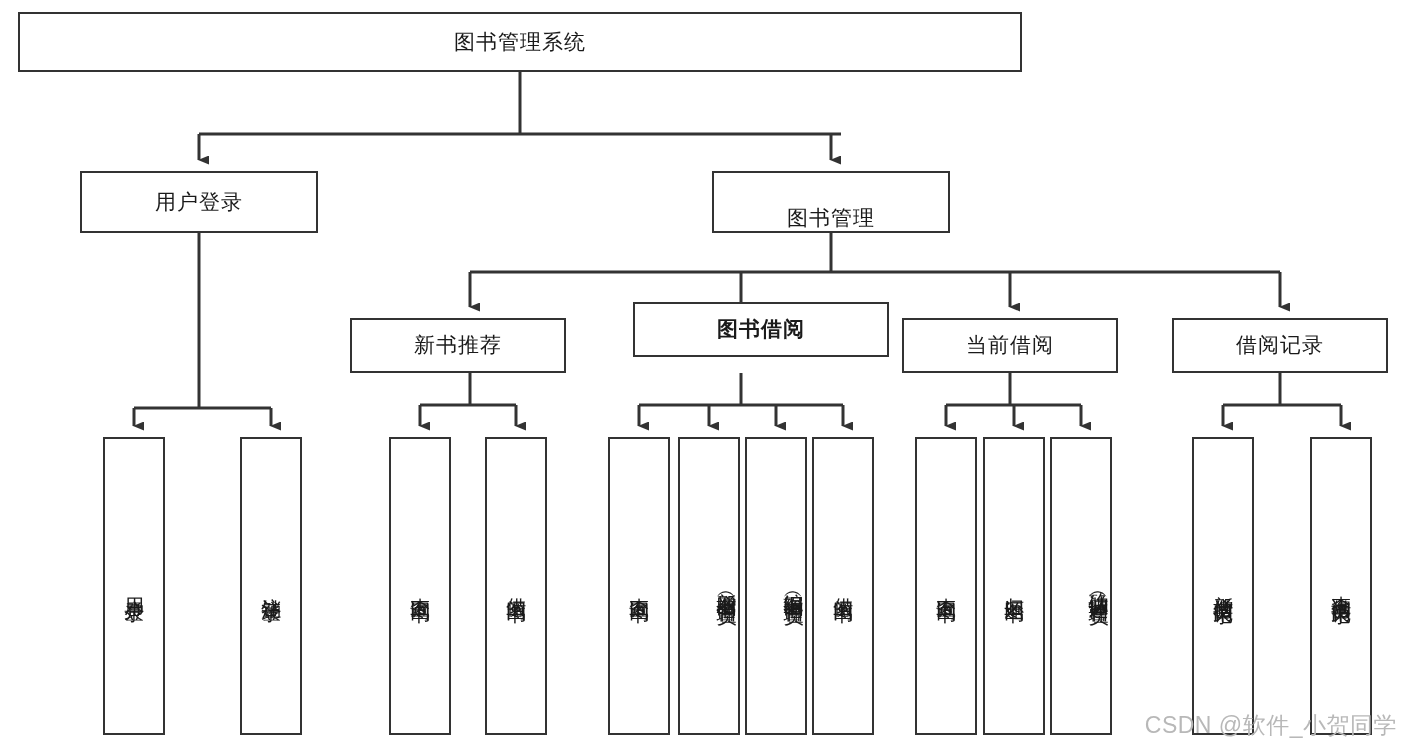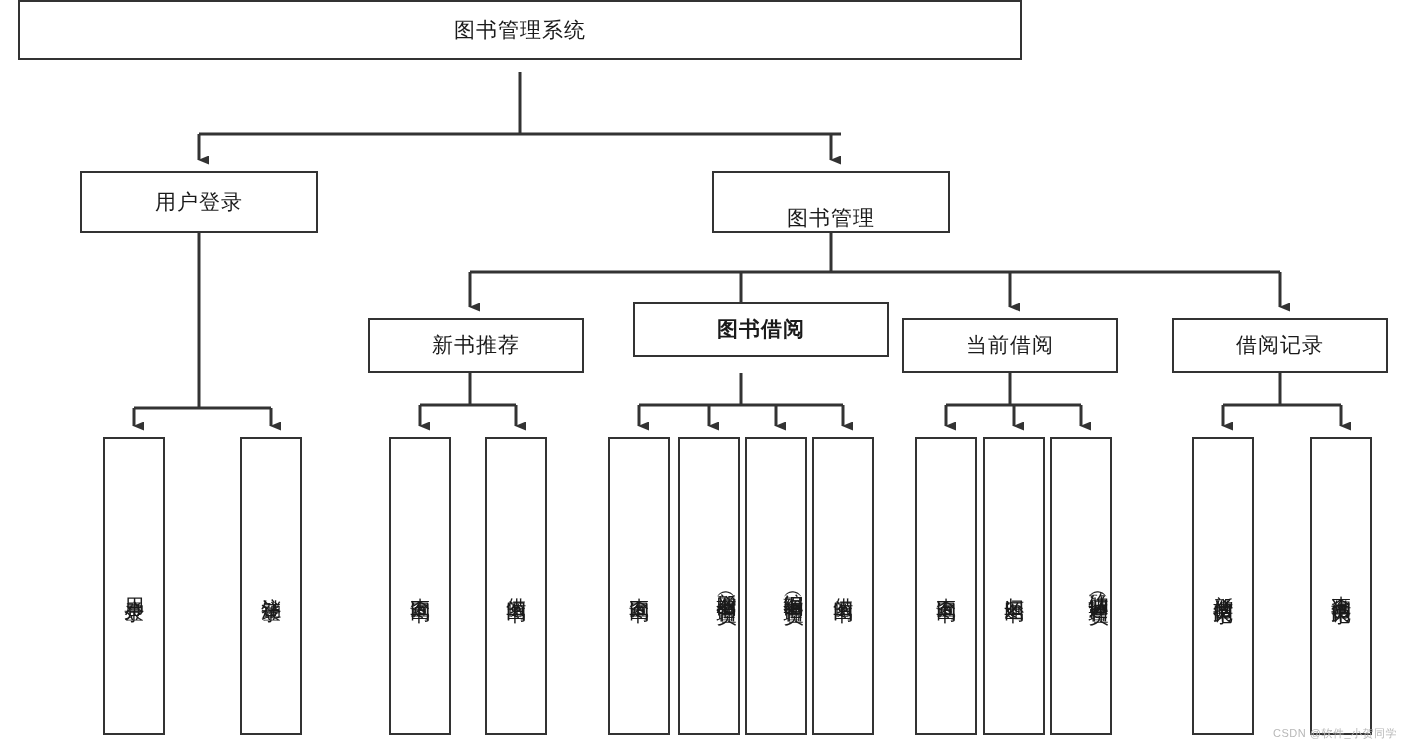--- a/index.html
+++ b/index.html
@@ -52,21 +52,21 @@
   .node.vert.tall {
     align-items: flex-start;
   }
   .node .label {
     display: block;
   }
   #watermark {
     position: absolute;
     right: 8px;
     bottom: 6px;
-    font-size: 11px;
+    font-size: 23px;
     color: #b8b8b8;
     letter-spacing: 0.5px;
     white-space: nowrap;
   }
 </style>
 </head>
 <body>
 
 <div id="canvas">
 
@@ -113,32 +113,32 @@
       <path d="M1014,405 L1014,426" marker-end="url(#arrow)"></path>
       <path d="M1081,405 L1081,426" marker-end="url(#arrow)"></path>
 
       <path d="M1280,373 L1280,405"></path>
       <path d="M1223,405 L1341,405"></path>
       <path d="M1223,405 L1223,426" marker-end="url(#arrow)"></path>
       <path d="M1341,405 L1341,426" marker-end="url(#arrow)"></path>
     </g>
   </svg>
 
-  <div class="node horiz" style="left:18px;top:0;width:1004px;height:60px;">
+  <div class="node horiz" style="left:18px;top:12px;width:1004px;height:60px;">
     <span class="label">图书管理系统</span>
   </div>
 
   <div class="node horiz" style="left:80px;top:171px;width:238px;height:62px;">
     <span class="label">用户登录</span>
   </div>
   <div class="node horiz" style="left:712px;top:171px;width:238px;height:62px;align-items:flex-end;">
     <span class="label">图书管理</span>
   </div>
 
-  <div class="node horiz" style="left:368px;top:318px;width:216px;height:55px;">
+  <div class="node horiz" style="left:350px;top:318px;width:216px;height:55px;">
     <span class="label">新书推荐</span>
   </div>
   <div class="node horiz" style="left:633px;top:302px;width:256px;height:55px;font-weight:bold;">
     <span class="label">图书借阅</span>
   </div>
   <div class="node horiz" style="left:1172px;top:318px;width:216px;height:55px;">
     <span class="label">借阅记录</span>
   </div>
   <div class="node horiz" style="left:902px;top:318px;width:216px;height:55px;">
     <span class="label">当前借阅</span>

